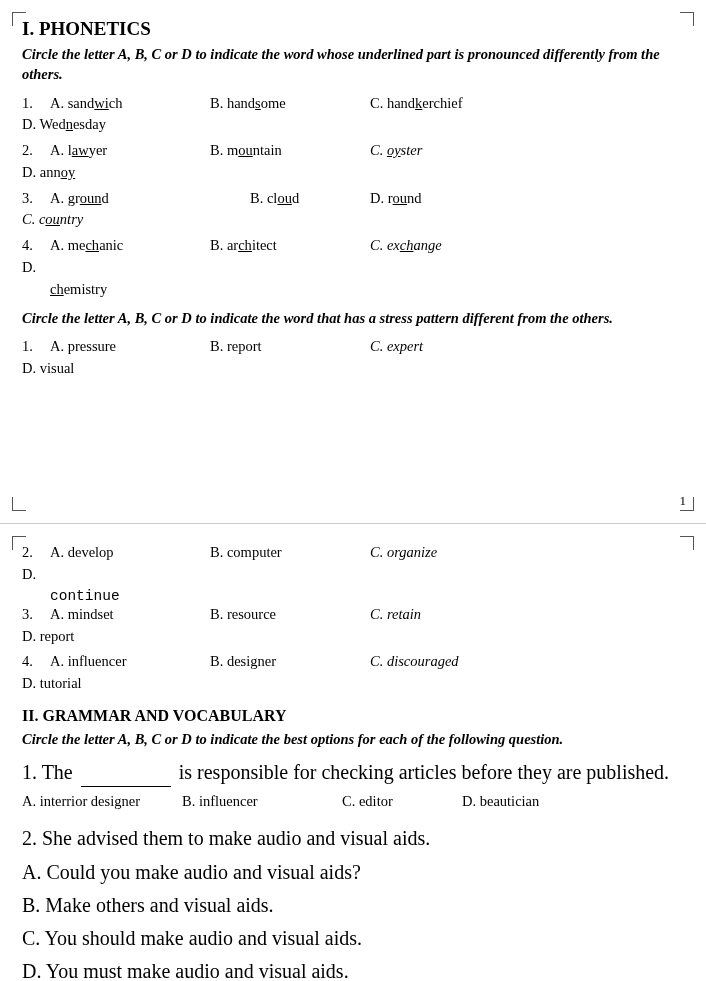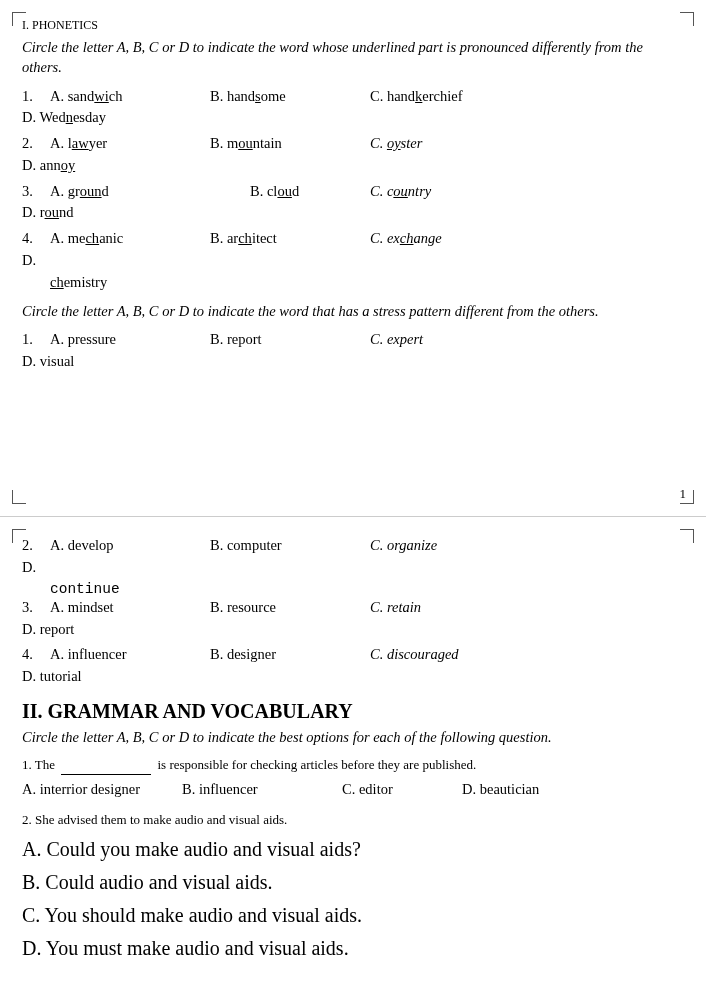--- a/index.html
+++ b/index.html
@@ -30,30 +30,31 @@
       position: relative;
     }
 
     .page-2 {
       padding: 18px 22px 20px 22px;
       position: relative;
       min-height: 490px;
     }
 
     .section-title {
-      font-weight: normal;
-      font-size: 12px;
+      font-weight: bold;
+      font-size: 19px;
       margin-bottom: 4px;
     }
 
     .instruction {
       font-style: italic;
       font-size: 14.5px;
       margin-bottom: 8px;
       line-height: 1.4;
+      font-weight: bold;
     }
 
     .question-row {
       display: flex;
       flex-wrap: wrap;
       margin-bottom: 4px;
       font-size: 14.5px;
       line-height: 1.5;
     }
 
@@ -122,26 +123,26 @@
       bottom: 12px;
       right: 12px;
       width: 14px;
       height: 14px;
       border-bottom: 1.5px solid #555;
       border-right: 1.5px solid #555;
     }
 
     .grammar-title {
       font-weight: bold;
+      font-size: 16px;
+      margin-bottom: 4px;
+    }
+
+    .fill-question {
       font-size: 20px;
-      margin-bottom: 4px;
-    }
-
-    .fill-question {
-      font-size: 13px;
       margin-bottom: 4px;
       line-height: 1.5;
     }
 
     .blank {
       display: inline-block;
       min-width: 90px;
       border-bottom: 1px solid #000;
       vertical-align: bottom;
       margin: 0 3px;
@@ -183,22 +184,22 @@
       <span class="option">A. l<span class="underline">aw</span>yer</span>
       <span class="option">B. m<span class="underline">ou</span>ntain</span>
       <span class="option option-wide">C. <span class="underline">oy</span>ster</span>
       <span class="option">D. ann<span class="underline">oy</span></span>
     </div>
 
     <div class="question-row">
       <span class="q-num">3.</span>
       <span class="option">A. gr<span class="underline">oun</span>d</span>
       <span class="option" style="padding-left: 40px;">B. cl<span class="underline">ou</span>d</span>
+      <span class="option">D. r<span class="underline">ou</span>nd</span>
       <span class="option option-wide">C. c<span class="underline">ou</span>ntry</span>
-      <span class="option">D. r<span class="underline">ou</span>nd</span>
     </div>
 
     <div class="question-row">
       <span class="q-num">4.</span>
       <span class="option">A. me<span class="underline">ch</span>anic</span>
       <span class="option">B. ar<span class="underline">ch</span>itect</span>
       <span class="option option-wide">C. ex<span class="underline">ch</span>ange</span>
       <span class="option">D.</span>
     </div>
     <div style="margin-left: 28px; margin-top: -2px; font-size: 14.5px;"><span class="underline">ch</span>emistry</div>
@@ -266,21 +267,21 @@
       <span class="option">B. influencer</span>
       <span class="option option-narrow">C. editor</span>
       <span class="option">D. beautician</span>
     </div>
 
     <div style="height: 6px;"></div>
 
     <div class="fill-question">2. She advised them to make audio and visual aids.</div>
 
     <div class="paraphrase-options">A. Could you make audio and visual aids?</div>
-    <div class="paraphrase-options">B. Could audio and visual aids.</div>
+    <div class="paraphrase-options">B. Make others and visual aids.</div>
     <div class="paraphrase-options">C. You should make audio and visual aids.</div>
     <div class="paraphrase-options">D. You must make audio and visual aids.</div>
 
     <div style="height: 80px;"></div>
 
   </div>
 
 </div>
 
 </body></html>

